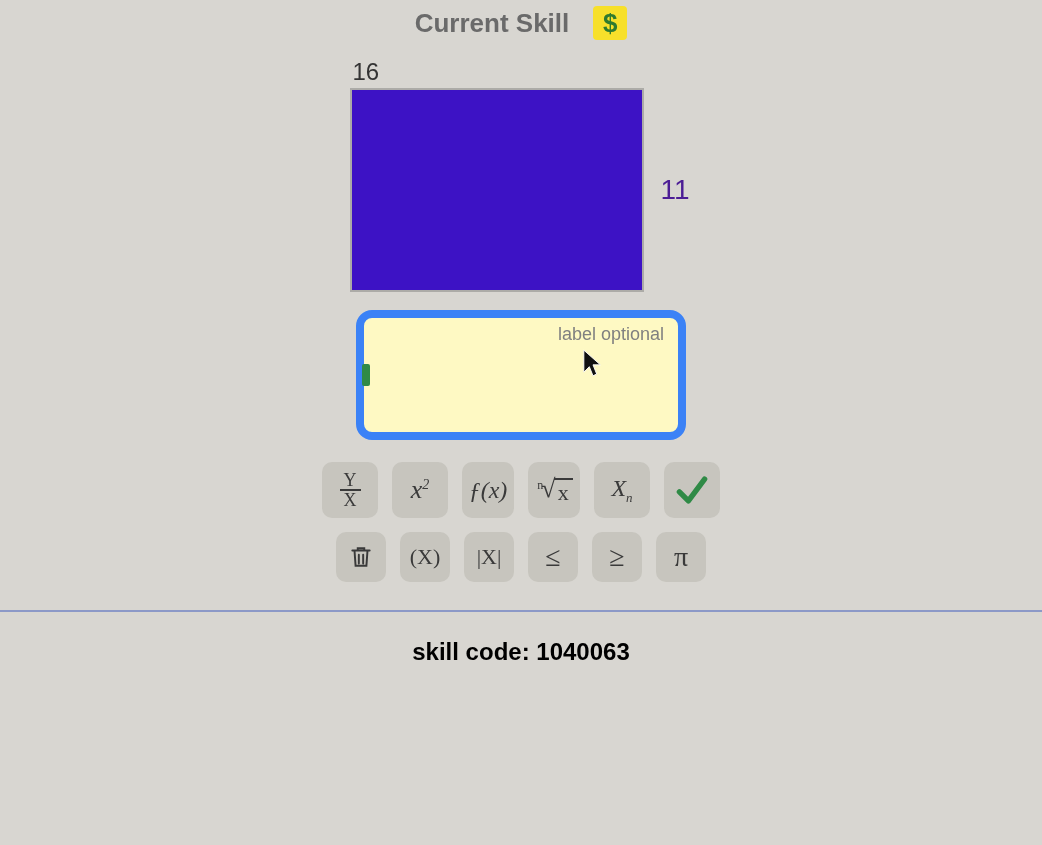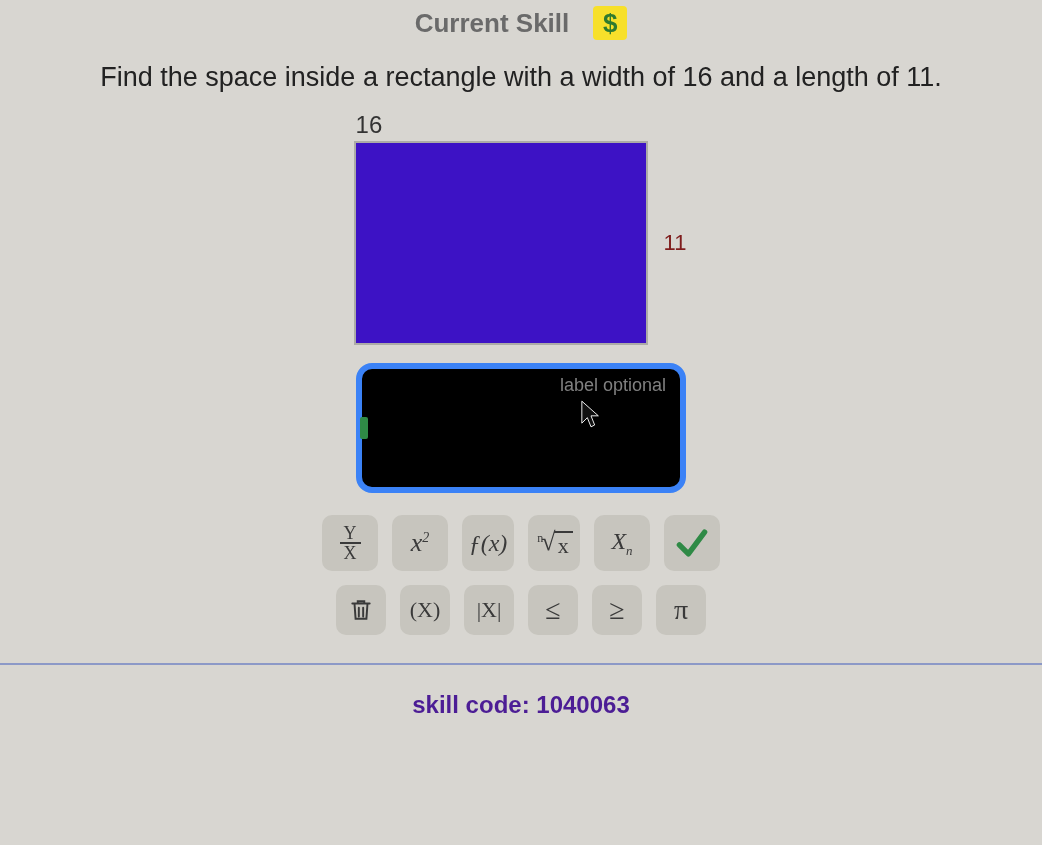--- a/index.html
+++ b/index.html
@@ -68,34 +68,34 @@
       align-items: center;
       gap: 8px;
     }
     .rect {
       width: 290px;
       height: 200px;
       background: #3d12c5;
       outline: 2px solid rgba(0,0,0,0.2);
     }
     .length-label {
-      font-size: 22px;
-      color: #7f1d1d;
+      font-size: 28px;
+      color: #4c1d95;
       margin-left: 10px;
     }
     .answer-wrap {
       margin-top: 20px;
       position: relative;
     }
     .answer-box {
       width: 330px;
       height: 130px;
-      border: 6px solid #3b82f6;
+      border: 8px solid #3b82f6;
       border-radius: 16px;
-      background: #000000;
+      background: #fef9c3;
       position: relative;
     }
     .label-optional {
       position: absolute;
       top: 6px;
       right: 14px;
       font-size: 18px;
       color: #808080;
     }
     .caret-nub {
@@ -189,36 +189,35 @@
       margin-top: 28px;
       width: 100%;
       height: 2px;
       background: #5a6fbf;
       opacity: 0.6;
     }
     .skill-code {
       margin-top: 26px;
       font-size: 24px;
       font-weight: 600;
-      color: #4c1d95;
+      color: #000000;
     }
     .icon-svg { width: 26px; height: 26px; }
     .checkmark-svg { width: 36px; height: 36px; }
   </style>
 </head>
 <body>
 
 <div class="page">
 
   <div class="header-row">
     <span class="header-label">Current Skill</span>
     <span class="dollar-badge">$</span>
   </div>
 
-  <div class="question">Find the space inside a rectangle with a width of 16 and a length of 11.</div>
 
   <div class="figure-area">
     <div class="width-label">16</div>
     <div class="rect-row">
       <div class="rect"></div>
       <div class="length-label">11</div>
     </div>
   </div>
 
   <div class="answer-wrap">

